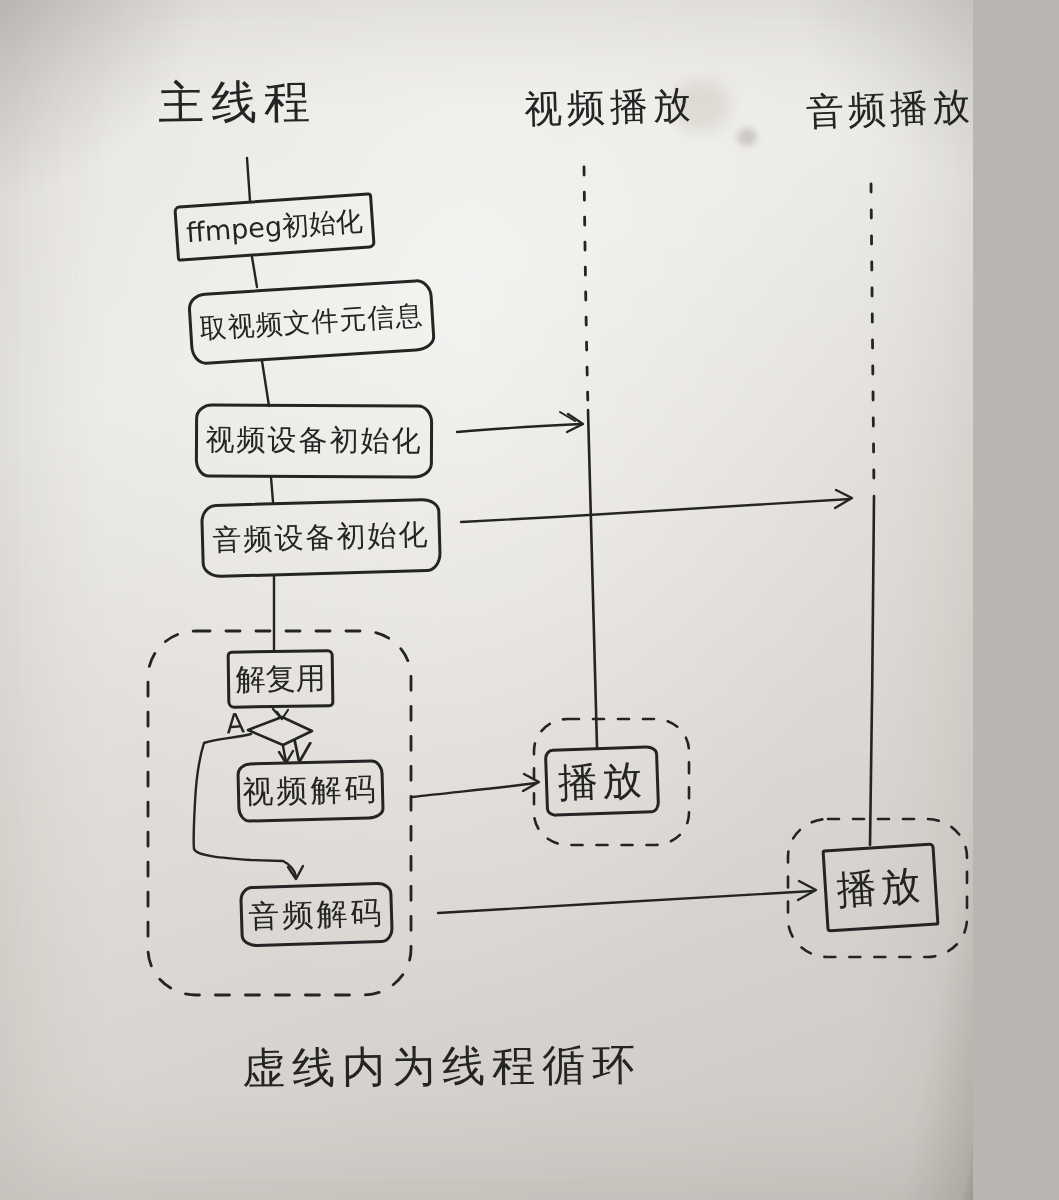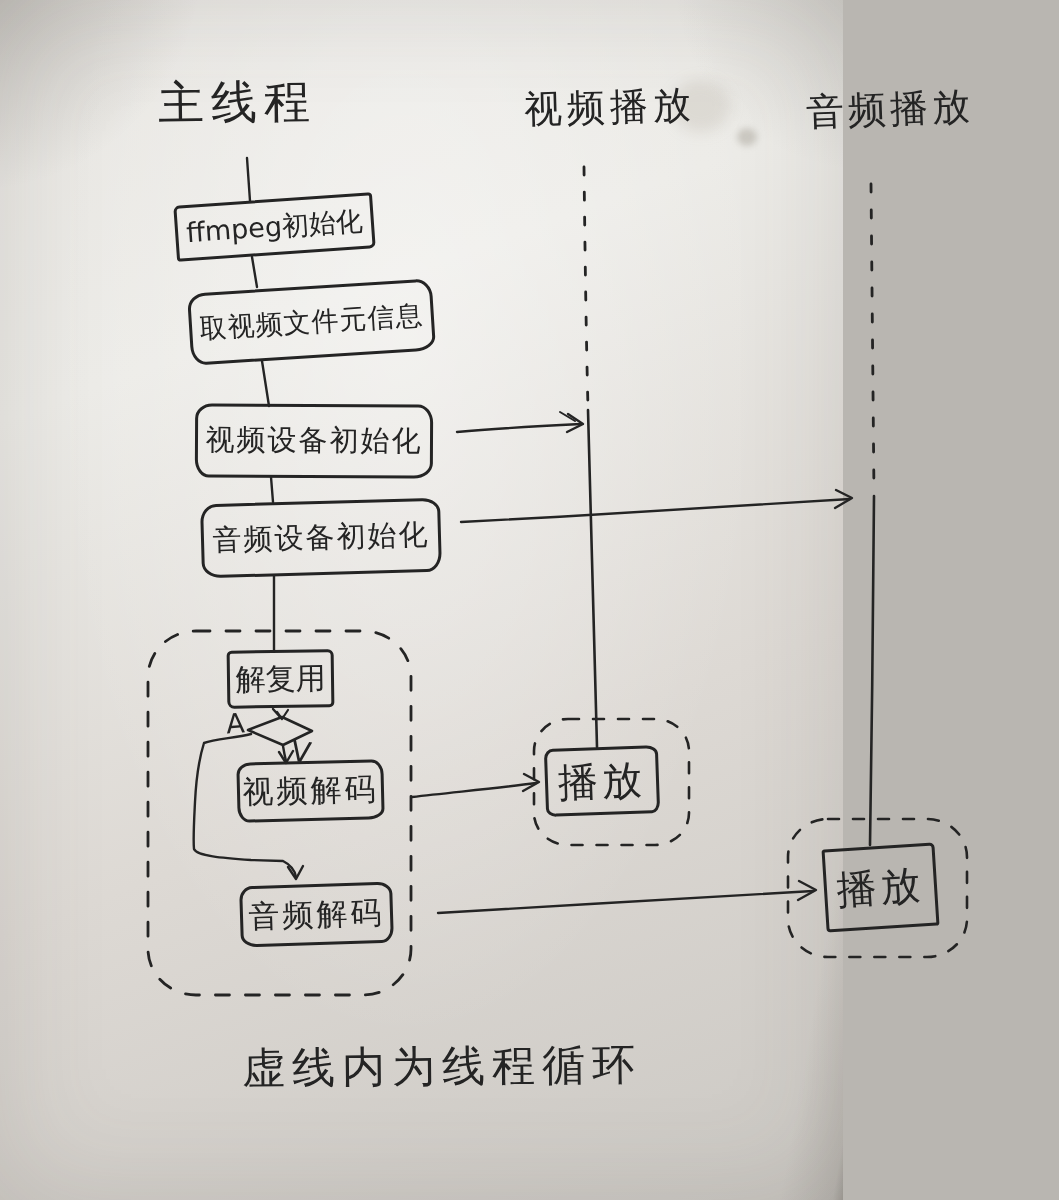--- a/index.html
+++ b/index.html
@@ -8,21 +8,21 @@
   }
   html, body { margin: 0; padding: 0; }
   body {
     width: 1059px; height: 1200px;
     background: #b9b6b1;
     font-family: "DejaVu Sans", "Liberation Sans", sans-serif;
     overflow: hidden;
   }
   .photo {
     position: relative;
-    width: 843px; height: 1200px;
+    width: 973px; height: 1200px;
     background:
       radial-gradient(circle at -3% -3%, rgba(95,90,83,0.30), rgba(95,90,83,0) 15%),
       radial-gradient(circle at 103% -2%, rgba(95,90,83,0.20), rgba(95,90,83,0) 13%),
       radial-gradient(ellipse at 48% 28%, rgba(255,255,255,0.40), rgba(255,255,255,0) 58%),
       linear-gradient(100deg, rgba(0,0,0,0) 94%, rgba(110,105,98,0.18) 99%, rgba(70,66,60,0.30) 100%),
       linear-gradient(160deg, #e8e6e2 0%, #ecebe7 28%, #ddd9d4 62%, #cbc8c3 100%);
     box-shadow: inset 0 0 110px rgba(82,77,70,0.16);
   }
   .smudge { position: absolute; border-radius: 50%; pointer-events: none; }
   .smudge.s1 { left: 672px; top: 80px; width: 58px; height: 52px;

